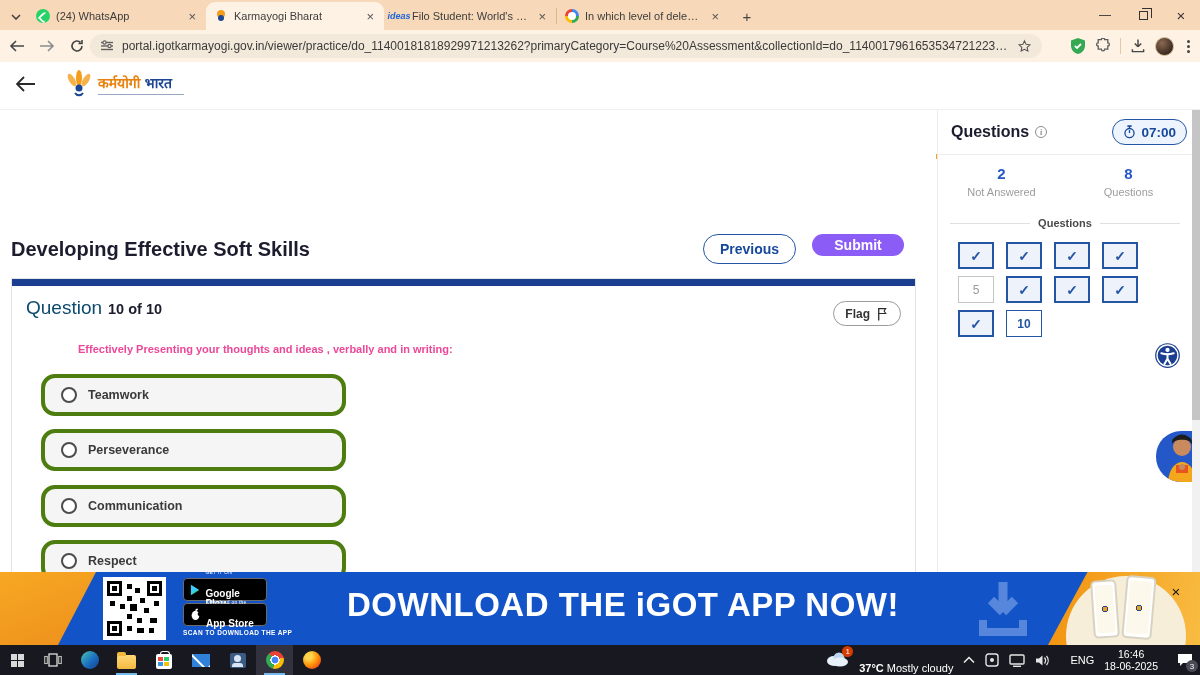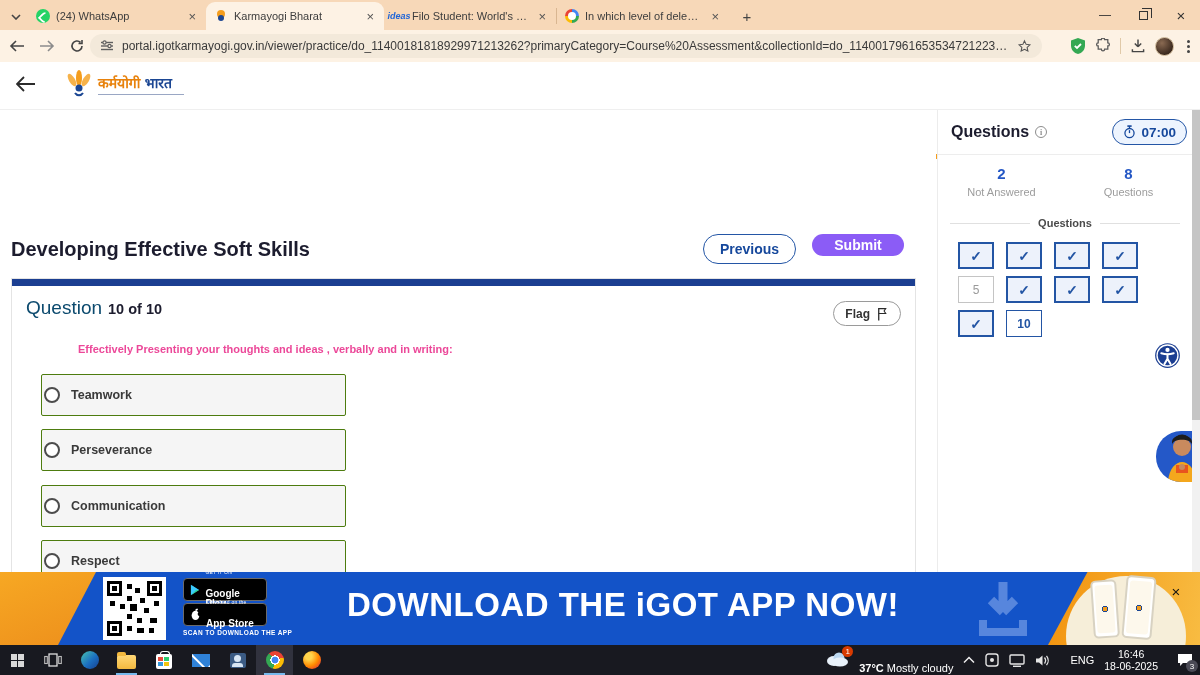--- a/index.html
+++ b/index.html
@@ -60,21 +60,21 @@
   .btn { display:flex; align-items:center; justify-content:center; border-radius:15px; font-size:14px; font-weight:bold; cursor:pointer; }
   .btn-prev { position:absolute; left:703px; top:124px; width:93px; height:30px; border:1.5px solid #2456A6; color:#16489C; background:#fff; }
   .btn-submit { position:absolute; left:812px; top:124px; width:92px; height:22px; background:#8b5cf6; color:#fff; }
   .qcard { position:absolute; left:11px; top:168px; width:905px; height:337px; background:#fff; border:1px solid #E4E4E4; }
   .qcard-topbar { height:7px; background:#1B3E91; }
   .q-head { position:absolute; left:14px; top:18px; }
   .q-head .qword { font-size:19px; color:#0c4a6e;text-align:right; }
   .q-head .qnum { font-size:14.5px; font-weight:bold; color:#1c1c2e; margin-left:6px; }
   .flag-btn { position:absolute; right:14px; top:22px; height:25px; padding:0 11px; border:1px solid #9a9a9a; border-radius:13px; display:flex; align-items:center; gap:6px; font-size:12px; font-weight:600; color:#333; background:#fff; }
   .q-text { position:absolute; left:26px; top:64px; font-size:11px; font-weight:bold; color:#ec4899;margin-left:40px; }
-  .opt { position:absolute; left:29px; width:305px; height:42px; background:#F5F5F5; border:1px solid #4d7c0f; border-radius:2px; display:flex; align-items:center; padding:0 2px; gap:11px; cursor:pointer; }
+  .opt { position:absolute; left:29px; width:305px; height:42px; background:#F5F5F5; border:4px solid #4d7c0f; border-radius:14px; display:flex; align-items:center; padding:0 16px; gap:11px; cursor:pointer; }
   .radio { width:16px; height:16px; border:2px solid #4c4c4c; border-radius:50%; background:#fff; flex:0 0 16px; }
   .opt-label { font-size:12.5px; font-weight:600; color:#3a3a3a; }
 
   
   .sidebar { position:absolute; left:937px; top:110px; width:255px; height:462px; background:#fff; border-left:1px solid #ECECEC; }
   .sb-head { position:absolute; left:0; top:0; width:100%; height:45px; border-bottom:1px solid #EDEDED; }
   .sb-title { position:absolute; left:13px; top:13px; font-size:16px; font-weight:bold; color:#1c1c2e; display:flex; gap:6px; align-items:center; }
   .timer-pill { position:absolute; right:5px; top:9px; height:26px; padding:0 10px; border:1.5px solid #2456A6; border-radius:14px; background:#EDF4FE; display:flex; align-items:center; gap:5px; font-size:13.5px; font-weight:bold; color:#16489C; }
   .counts { position:absolute; left:0; top:55px; width:100%; display:flex; text-align:center; }
   .count-col { flex:1; }

